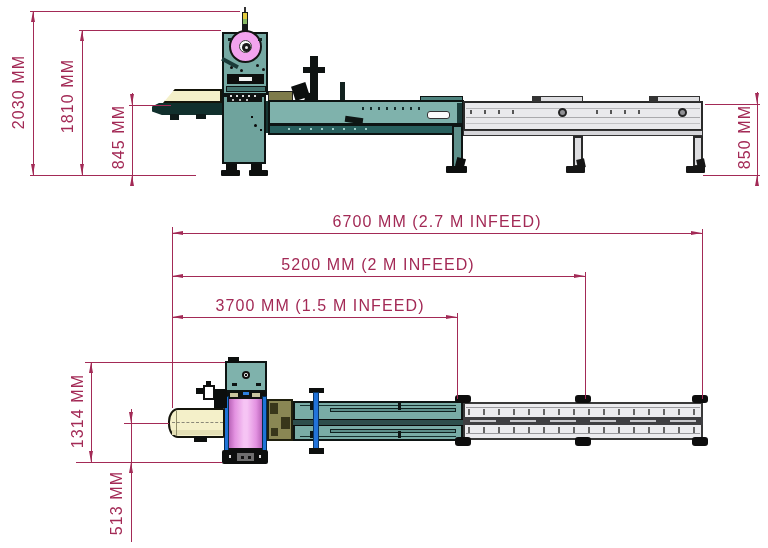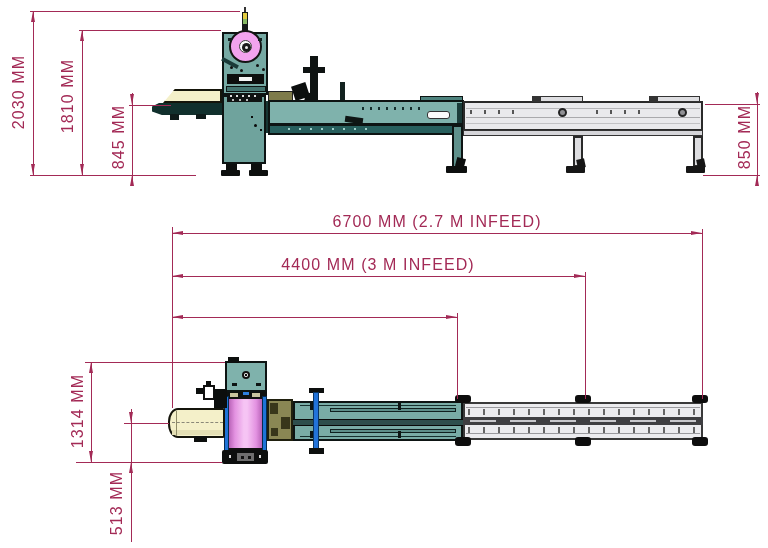--- a/index.html
+++ b/index.html
@@ -201,25 +201,26 @@
     <div class="ln" style="left:172px;top:227px;width:1px;height:181px;"></div>
     <div class="ln" style="left:172px;top:233px;width:530px;height:1px;"></div>
     <div class="ar l" style="left:172px;top:231px;"></div>
     <div class="ar r" style="left:691px;top:231px;"></div>
     <div class="ln" style="left:702px;top:229px;width:1px;height:170px;"></div>
     <div class="lbl h" style="left:437px;top:230px;">6700 MM (2.7 M INFEED)</div>
     <div class="ln" style="left:172px;top:276px;width:413px;height:1px;"></div>
     <div class="ar l" style="left:172px;top:274px;"></div>
     <div class="ar r" style="left:574px;top:274px;"></div>
     <div class="ln" style="left:585px;top:272px;width:1px;height:127px;"></div>
-    <div class="lbl h" style="left:378px;top:273px;">4400 MM (3 M INFEED)</div>
+    <div class="lbl h" style="left:378px;top:273px;">5200 MM (2 M INFEED)</div>
     <div class="ln" style="left:172px;top:317px;width:285px;height:1px;"></div>
     <div class="ar l" style="left:172px;top:315px;"></div>
     <div class="ar r" style="left:446px;top:315px;"></div>
     <div class="ln" style="left:457px;top:313px;width:1px;height:86px;"></div>
+    <div class="lbl h" style="left:320px;top:314px;">3700 MM (1.5 M INFEED)</div>
 
     <div class="ln" style="left:85px;top:362px;width:140px;height:1px;"></div>
     <div class="ln" style="left:76px;top:462px;width:146px;height:1px;"></div>
     <div class="ln" style="left:91px;top:362px;width:1px;height:100px;"></div>
     <div class="ar u" style="left:89px;top:362px;"></div>
     <div class="ar d" style="left:89px;top:451px;"></div>
     <div class="lbl v" style="left:78px;top:411px;">1314 MM</div>
     <div class="ln" style="left:124px;top:423px;width:45px;height:1px;"></div>
     <div class="ln" style="left:131px;top:409px;width:1px;height:133px;"></div>
     <div class="ar d" style="left:129px;top:412px;"></div>

